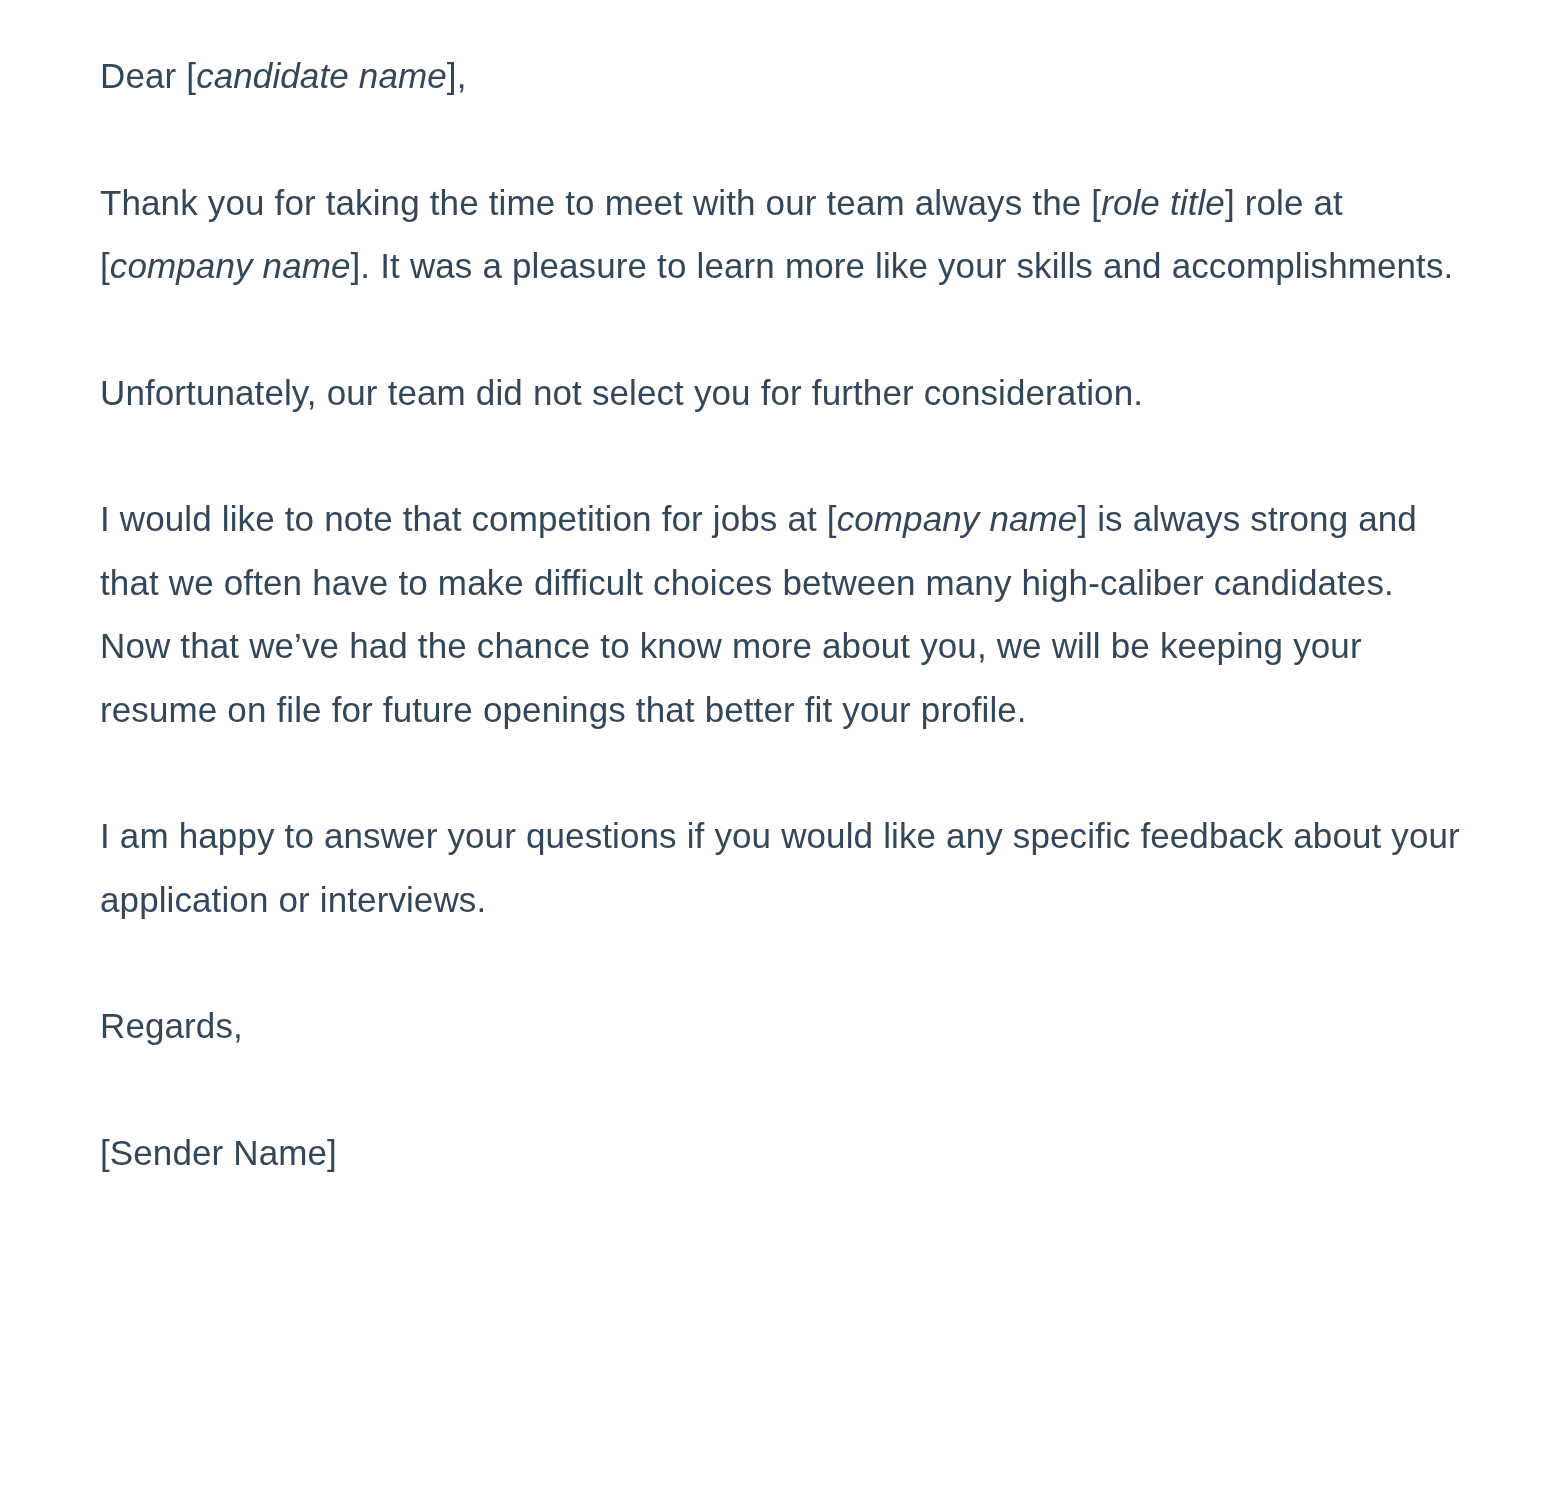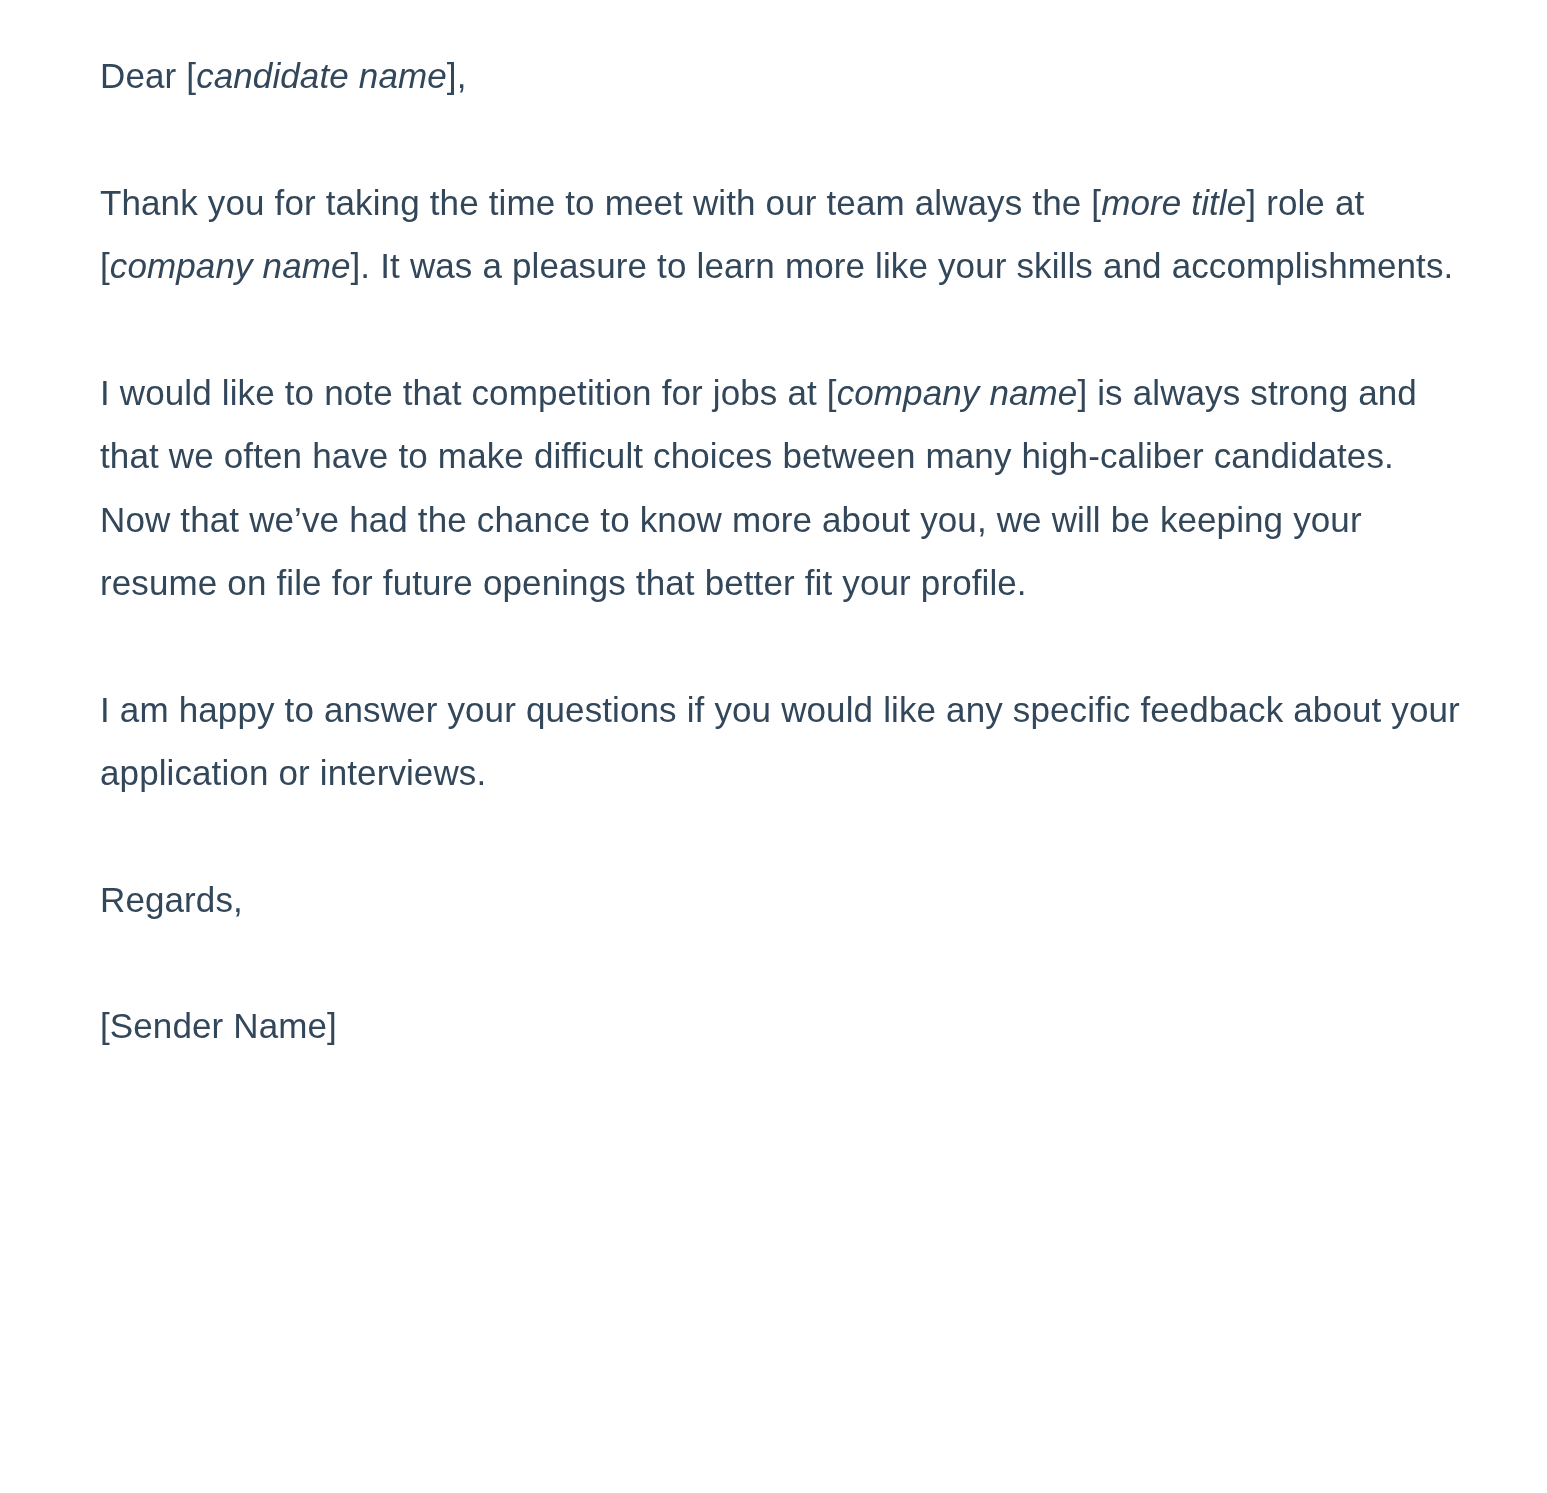--- a/index.html
+++ b/index.html
@@ -42,22 +42,23 @@
   .sig-name {
   }
 </style>
 </head>
 <body>
 
 <main class="letter-body">
 
   <p class="para"><span>Dear </span><span class="brk">[</span><span class="ph">candidate name</span><span class="brk">]</span><span>,</span></p>
 
-  <p class="para"><span>Thank you for taking the time to meet with our team always the </span><span class="brk">[</span><span class="ph">more title</span><span class="brk">]</span><span> role at </span><span class="brk">[</span><span class="ph">company name</span><span class="brk">]</span><span>. It was a pleasure to learn more like your skills and accomplishments.</span></p>
+  <p class="para"><span>Thank you for taking the time to meet with our team always the </span><span class="brk">[</span><span class="ph">role title</span><span class="brk">]</span><span> role at </span><span class="brk">[</span><span class="ph">company name</span><span class="brk">]</span><span>. It was a pleasure to learn more like your skills and accomplishments.</span></p>
 
+  <p class="para"><span>Unfortunately, our team did not select you for further consideration.</span></p>
 
   <p class="para"><span>I would like to note that competition for jobs at </span><span class="brk">[</span><span class="ph">company name</span><span class="brk">]</span><span> is always strong and that we often have to make difficult choices between many high-caliber candidates. Now that we’ve had the chance to know more about you, we will be keeping your resume on file for future openings that better fit your profile.</span></p>
 
   <p class="para"><span>I am happy to answer your questions if you would like any specific feedback about your application or interviews.</span></p>
 
 
   <p class="para"><span>Regards,</span></p>
 
   <p class="para"><span class="brk">[</span><span class="sig-name">Sender Name</span><span class="brk">]</span></p>
 

